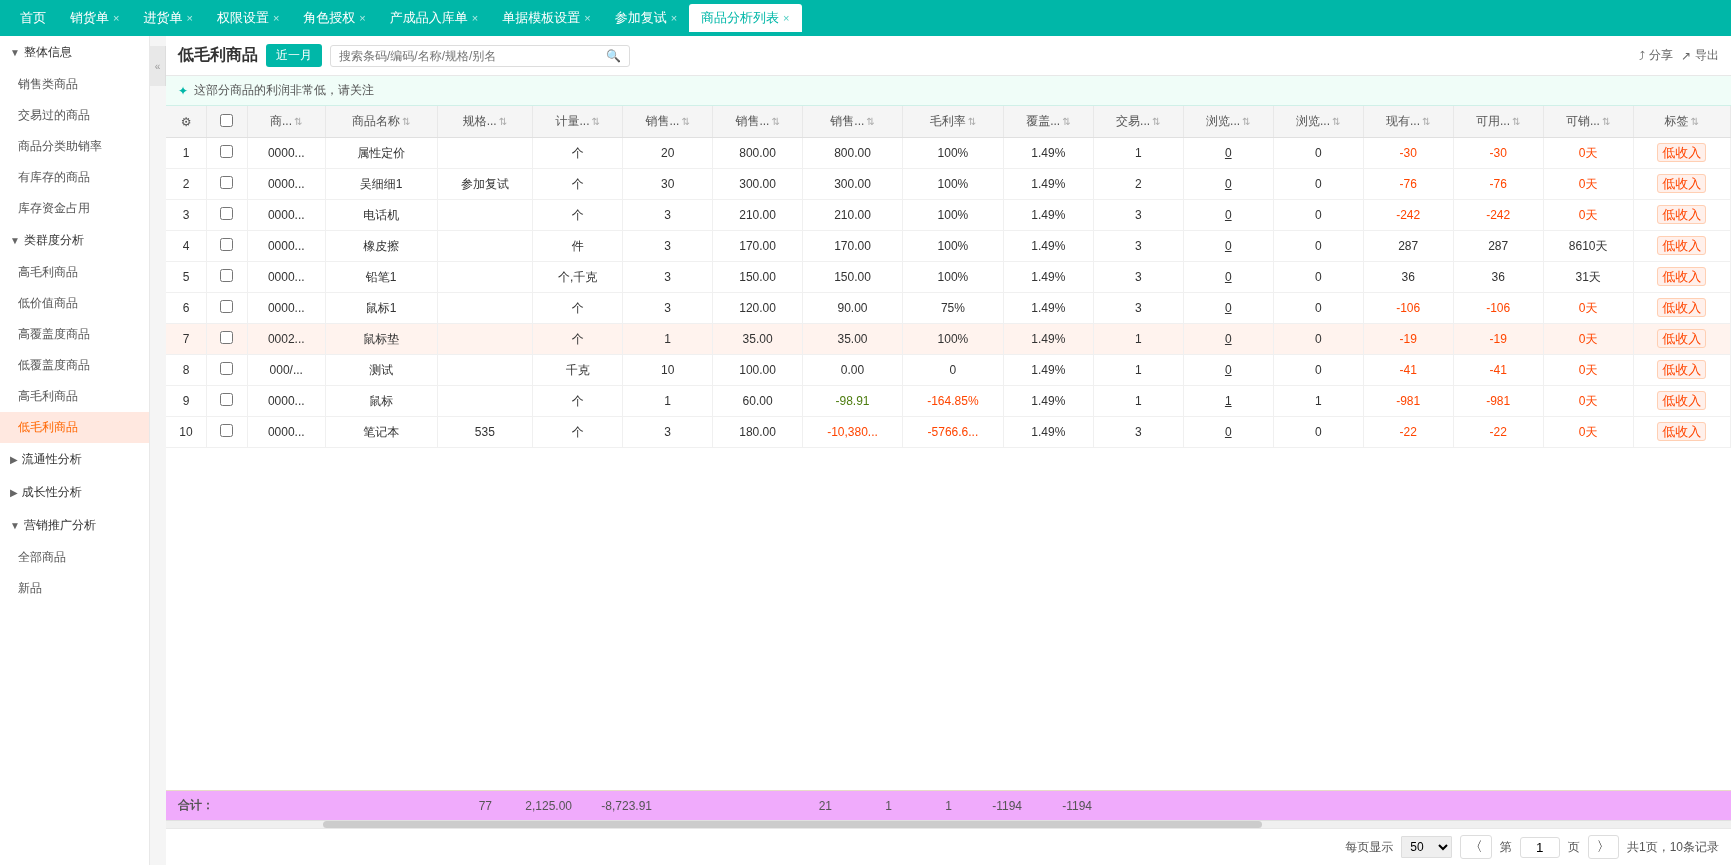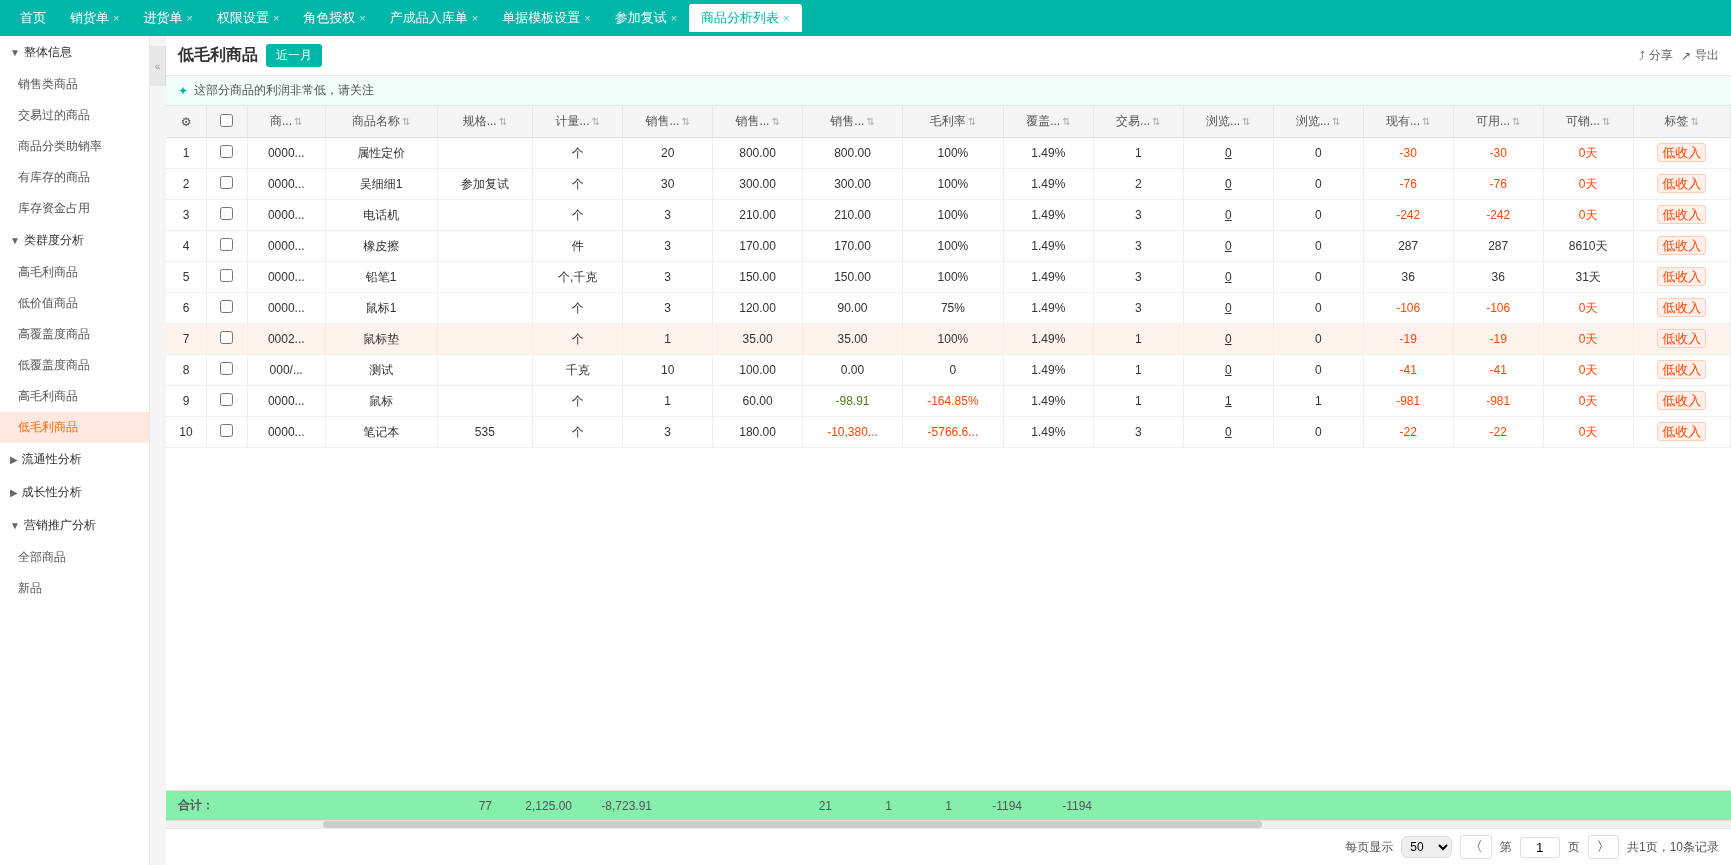--- a/index.html
+++ b/index.html
@@ -180,21 +180,21 @@
       color: #ff4500;
       border: 1px solid #ffcfb3;
       border-radius: 3px;
       padding: 1px 4px;
       font-size: 13px;
     }
     .text-link { color: #333; text-decoration: underline; cursor: pointer; }
 
     
     .footer-total {
-      background: #86efac;
+      background: #f0abfc;
       border-top: 1px solid #e8dcc8;
       display: flex;
       align-items: center;
       padding: 6px 12px;
       font-size: 12px;
       color: #555;
     }
     .footer-total .total-label { min-width: 80px; font-weight: bold; }
     .footer-total .total-cells { display: flex; gap: 0; flex: 1; }
     .footer-total .total-cell { 
@@ -211,21 +211,21 @@
       justify-content: flex-end;
       padding: 6px 12px;
       gap: 8px;
       font-size: 12px;
       color: #555;
     }
     .pagination-bar select {
       border: 1px solid #ddd;
       padding: 2px 4px;
       font-size: 12px;
-      border-radius: 6px;
+      border-radius: 1px;
     }
     .pagination-bar .page-btn {
       border: 1px solid #ddd;
       background: #fff;
       padding: 2px 8px;
       cursor: pointer;
       border-radius: 3px;
     }
     .pagination-bar .page-input {
       border: 1px solid #ddd;
@@ -337,20 +337,24 @@
     <div class="sidebar-item">新品</div>
   </div>
 
   <div class="sidebar-collapse-btn">«</div>
 
   <div class="content-area">
 
     <div class="content-header">
       <span class="content-title">低毛利商品</span>
       <button class="date-filter-btn">近一月</button>
+      <div class="search-box">
+        <input type="text" placeholder="搜索条码/编码/名称/规格/别名" style="">
+        <span class="search-icon">🔍</span>
+      </div>
       <div class="header-actions">
         <div class="action-btn">
           <span>⤴</span>
           <span>分享</span>
         </div>
         <div class="action-btn">
           <span>↗</span>
           <span>导出</span>
         </div>
       </div>

